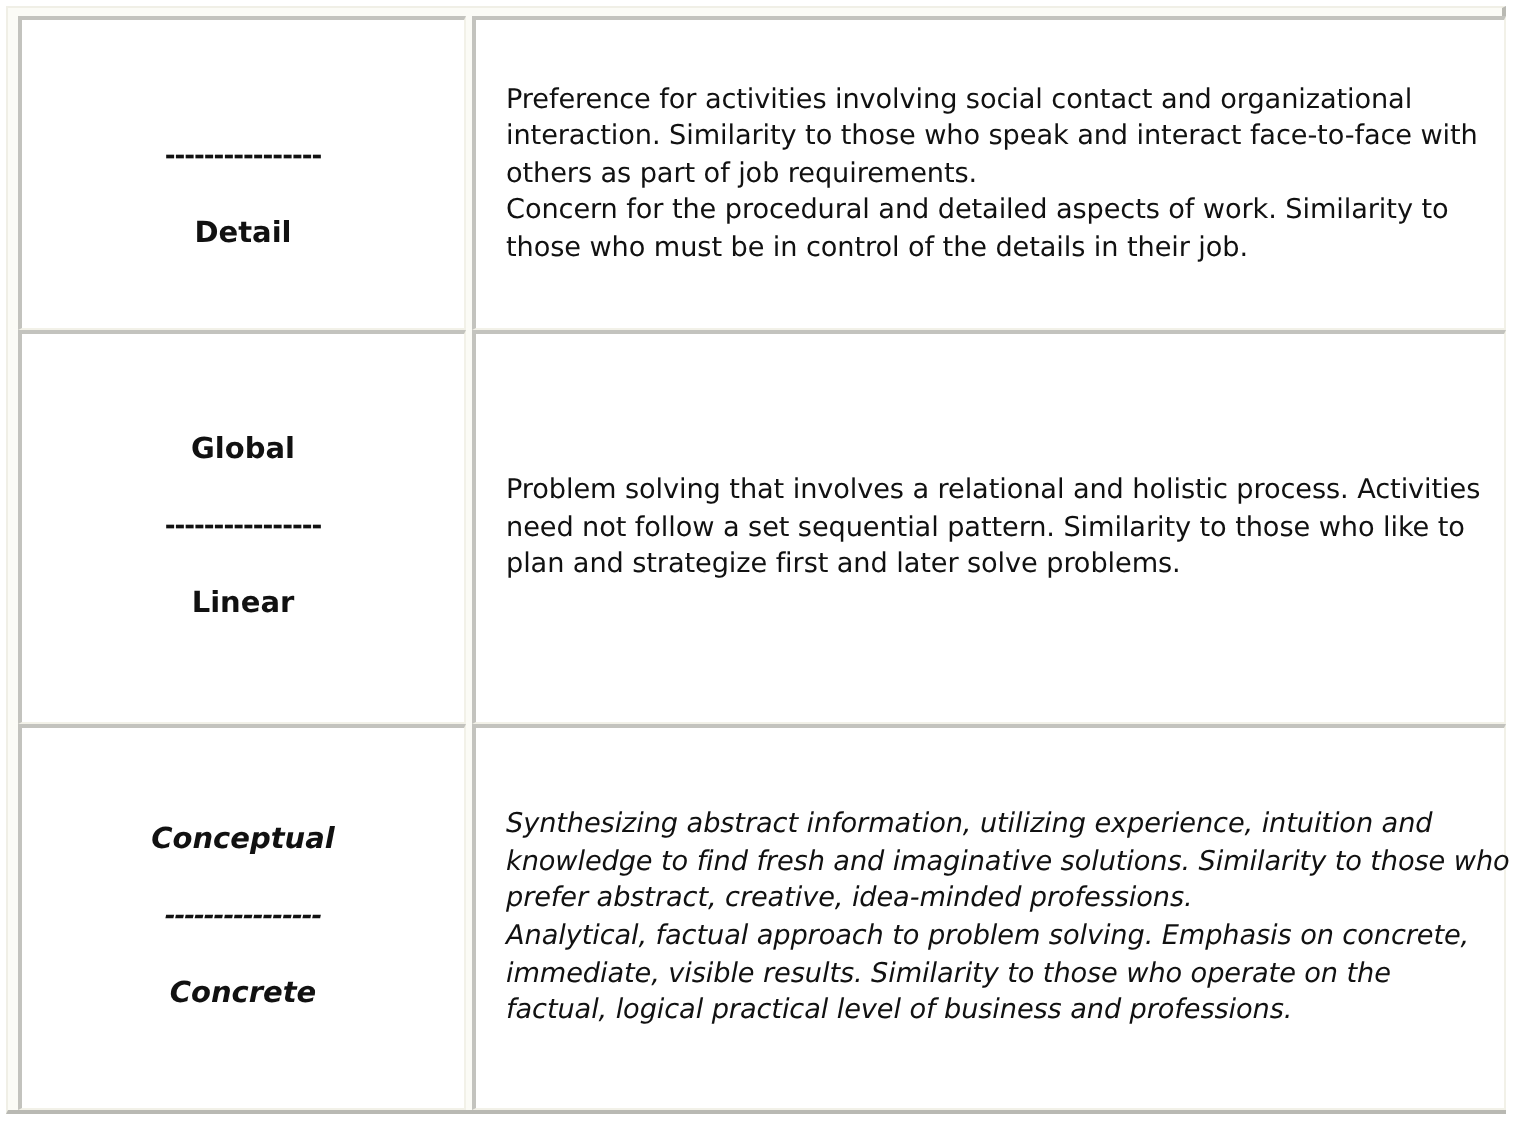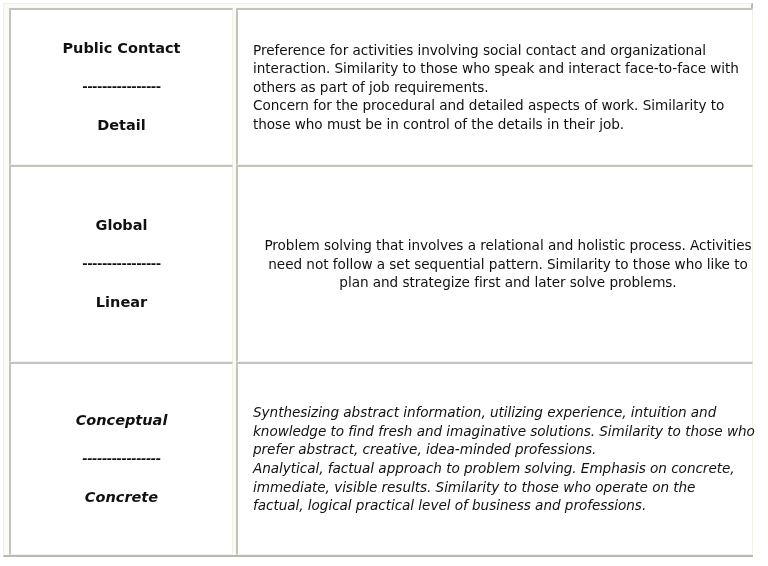--- a/index.html
+++ b/index.html
@@ -82,38 +82,37 @@
     .para + .para {
     }
   </style>
 </head>
 <body>
 
 <div class="outer">
 
   <div class="row" style="top:4px; height:157px;">
     <div class="cell label">
-      <div class="term">Public Contact</div>
       <div class="sep">----------------</div>
       <div class="term">Detail</div>
     </div>
     <div class="cell desc">
       <p class="para" style="width:510px;">Preference for activities involving social contact and organizational interaction. Similarity to those who speak and interact face-to-face with others as part of job requirements.</p>
       <p class="para" style="width:510px;">Concern for the procedural and detailed aspects of work. Similarity to those who must be in control of the details in their job.</p>
     </div>
   </div>
 
   <div class="row" style="top:161px; height:197px;">
     <div class="cell label">
       <div class="term">Global</div>
       <div class="sep">----------------</div>
       <div class="term">Linear</div>
     </div>
     <div class="cell desc">
-      <p class="para" style="width:510px;text-align:center;">Problem solving that involves a relational and holistic process. Activities need not follow a set sequential pattern. Similarity to those who like to plan and strategize first and later solve problems.</p>
+      <p class="para" style="width:510px;">Problem solving that involves a relational and holistic process. Activities need not follow a set sequential pattern. Similarity to those who like to plan and strategize first and later solve problems.</p>
     </div>
   </div>
 
   <div class="row" style="top:358px; height:193px;font-style:italic;">
     <div class="cell label">
       <div class="term">Conceptual</div>
       <div class="sep">----------------</div>
       <div class="term">Concrete</div>
     </div>
     <div class="cell desc">

